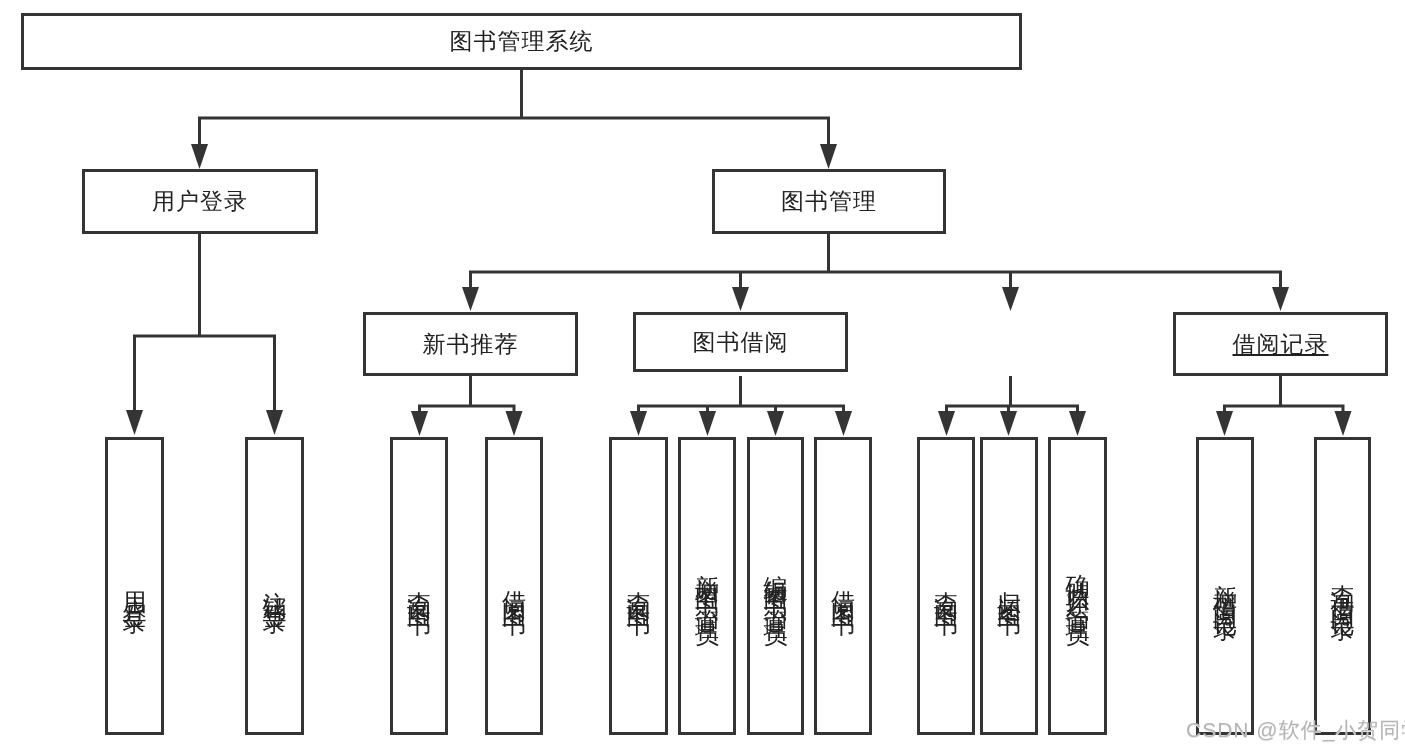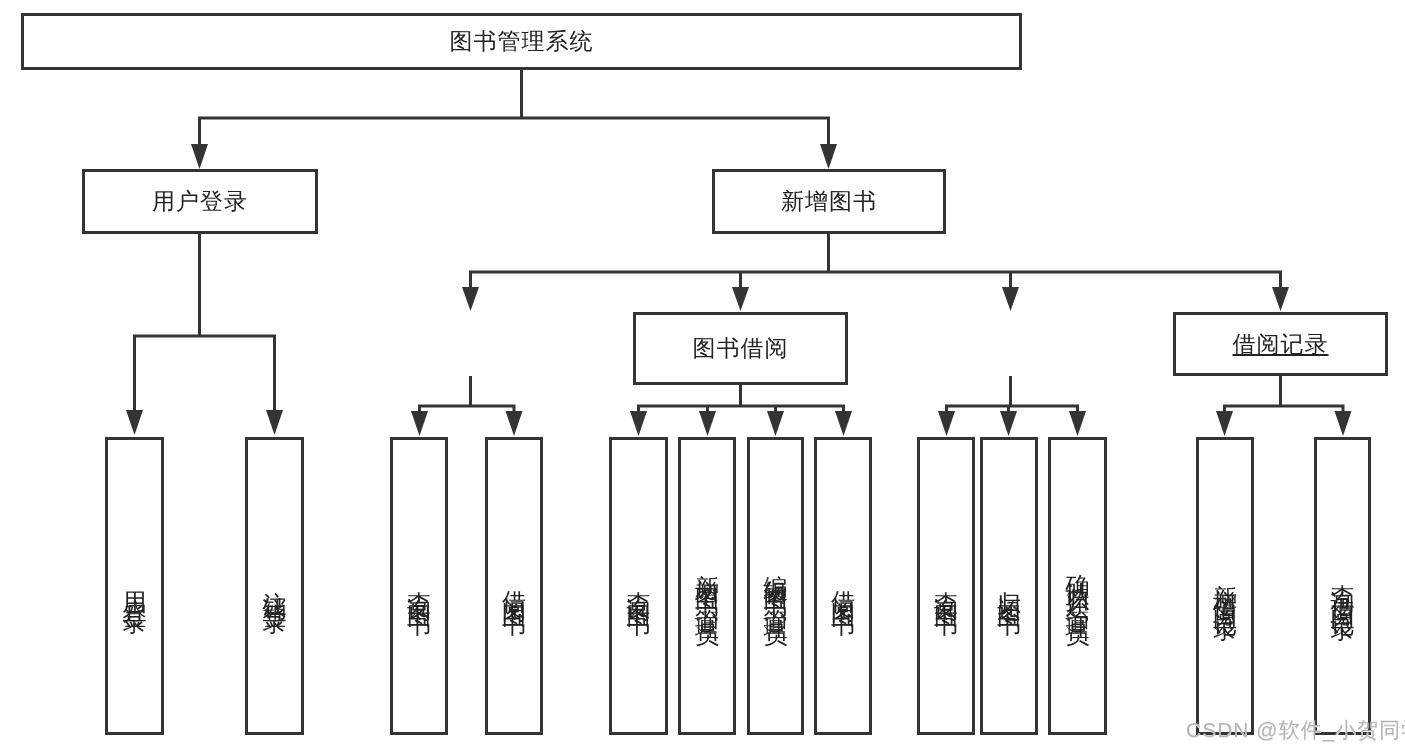--- a/index.html
+++ b/index.html
@@ -100,24 +100,27 @@
   </svg>
 
   <div class="node h" style="left:21px;top:13px;width:1001px;height:57px;">
     <span class="lbl">图书管理系统</span>
   </div>
 
   <div class="node h" style="left:82px;top:169px;width:236px;height:65px;">
     <span class="lbl">用户登录</span>
   </div>
   <div class="node h" style="left:712px;top:169px;width:234px;height:65px;">
-    <span class="lbl">新增图书</span>
+    <span class="lbl">图书管理</span>
   </div>
 
-  <div class="node h" style="left:633px;top:312px;width:215px;height:73px;text-align:center;">
+  <div class="node h" style="left:363px;top:312px;width:215px;height:64px;">
+    <span class="lbl">新书推荐</span>
+  </div>
+  <div class="node h" style="left:633px;top:312px;width:215px;height:60px;text-align:center;">
     <span class="lbl">图书借阅</span>
   </div>
   <div class="node h" style="left:1173px;top:312px;width:215px;height:64px;text-decoration:underline;">
     <span class="lbl">借阅记录</span>
   </div>
 
   <div class="node v" style="left:105px;top:437px;width:59px;height:298px;">
     <span class="lbl">用户登录</span>
   </div>
   <div class="node v" style="left:245px;top:437px;width:59px;height:298px;">

